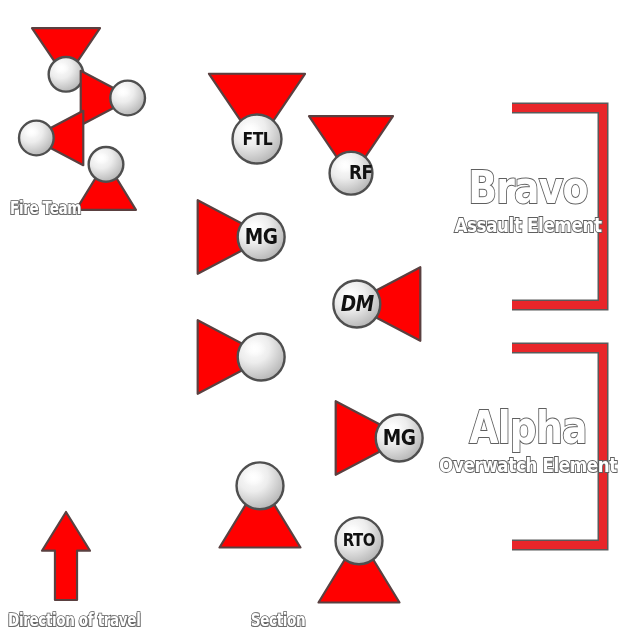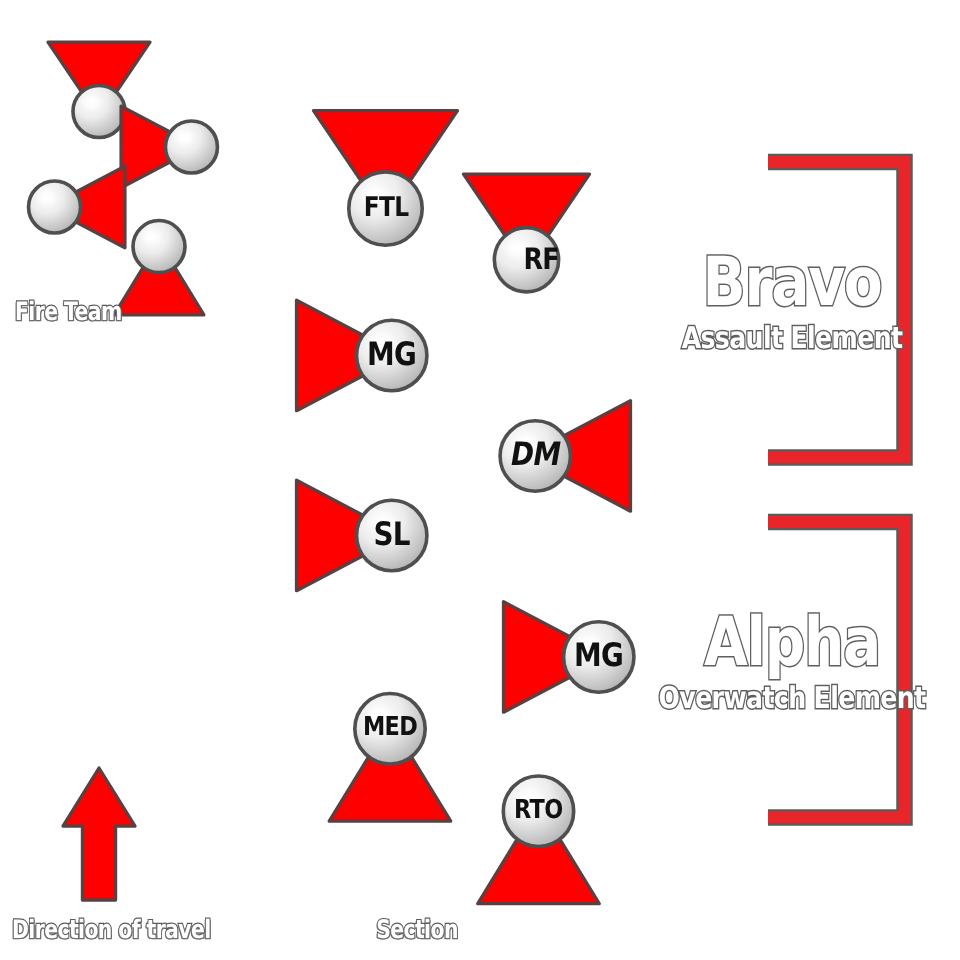--- a/index.html
+++ b/index.html
@@ -273,23 +273,20 @@
       </radialGradient>
       <radialGradient id="hl8" cx="50%" cy="50%" r="50%">
         <stop offset="0%" stop-color="#ffffff" stop-opacity="0.95"></stop>
         <stop offset="100%" stop-color="#ffffff" stop-opacity="0"></stop>
       </radialGradient>
     </defs>
       <polygon points="9.68,15.200000000000001 9.68,88.8 79.60000000000001,52" fill="#FF0000" stroke="#5a4040" stroke-width="2.2" stroke-linejoin="round"></polygon>
       <circle cx="73.16" cy="52" r="23.46" fill="url(#sg8)" stroke="#4F4F4F" stroke-width="2.4"></circle>
       <ellipse cx="67.0604" cy="44.0236" rx="11.2608" ry="8.4456" fill="url(#hl8)"></ellipse>
     </svg>
-        <div class="ulabel" style="left: 49.7px; top: 28.54px; width: 46.92px; height: 46.92px;">
-          <span style="font-size: 21.5832px;">SL</span>
-        </div>
       </div>
       <div class="unit" style="left: 326px; top: 386px; width: 104px; height: 104px;">
     <svg width="104" height="104" viewBox="0 0 104 104">
 
     <defs>
       <radialGradient id="sg9" cx="35%" cy="30%" r="72%">
         <stop offset="0%" stop-color="#FFFFFF"></stop>
         <stop offset="45%" stop-color="#EDEDED"></stop>
         <stop offset="100%" stop-color="#B8B8B8"></stop>
       </radialGradient>
@@ -317,23 +314,20 @@
       </radialGradient>
       <radialGradient id="hl10" cx="50%" cy="50%" r="50%">
         <stop offset="0%" stop-color="#ffffff" stop-opacity="0.95"></stop>
         <stop offset="100%" stop-color="#ffffff" stop-opacity="0"></stop>
       </radialGradient>
     </defs>
       <polygon points="11.52,92.47999999999999 92.47999999999999,92.47999999999999 52,26.24" fill="#FF0000" stroke="#5a4040" stroke-width="2.2" stroke-linejoin="round"></polygon>
       <circle cx="52" cy="30.840000000000003" r="23.46" fill="url(#sg10)" stroke="#4F4F4F" stroke-width="2.4"></circle>
       <ellipse cx="45.9004" cy="22.8636" rx="11.2608" ry="8.4456" fill="url(#hl10)"></ellipse>
     </svg>
-        <div class="ulabel" style="left: 28.54px; top: 7.38px; width: 46.92px; height: 46.92px;">
-          <span style="font-size: 17.3604px;">MED</span>
-        </div>
       </div>
       <div class="unit" style="left: 307px; top: 510px; width: 104px; height: 104px;">
     <svg width="104" height="104" viewBox="0 0 104 104">
 
     <defs>
       <radialGradient id="sg11" cx="35%" cy="30%" r="72%">
         <stop offset="0%" stop-color="#FFFFFF"></stop>
         <stop offset="45%" stop-color="#EDEDED"></stop>
         <stop offset="100%" stop-color="#B8B8B8"></stop>
       </radialGradient>

